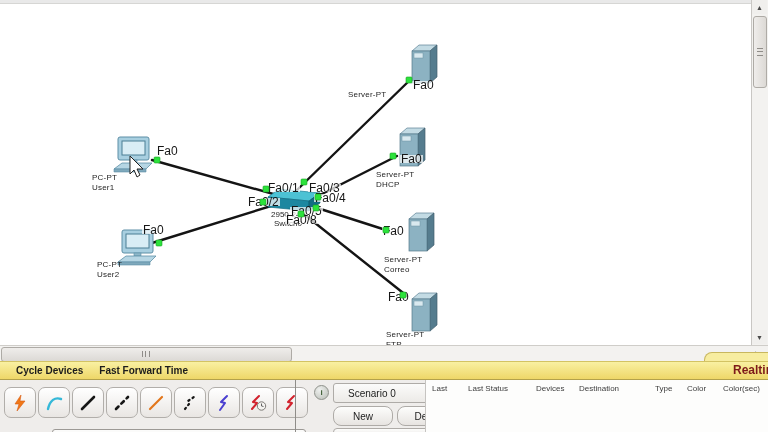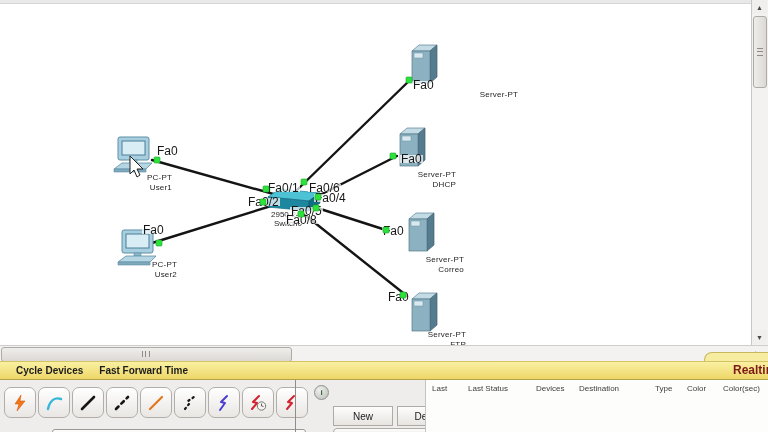--- a/index.html
+++ b/index.html
@@ -3,21 +3,21 @@
 <meta charset="utf-8">
 <style>
   html,body{margin:0;padding:0;background:#fff;}
   #screen{position:relative;width:768px;height:432px;overflow:hidden;
           font-family:"Liberation Sans",sans-serif;background:#ffffff;}
   
   #topbar{position:absolute;left:0;top:0;width:768px;height:3px;background:#e9e9e9;border-bottom:1px solid #d6d6d4;}
   #canvas{position:absolute;left:0;top:4px;width:752px;height:340px;background:#ffffff;}
   svg.layer{position:absolute;left:0;top:0;pointer-events:none;}
   .device{position:absolute;}
-  .dev-label{position:absolute;text-align:right;font-size:8px;line-height:9.5px;color:#1e1e1e;letter-spacing:.2px;}
+  .dev-label{position:absolute;text-align:left;font-size:8px;line-height:9.5px;color:#1e1e1e;letter-spacing:.2px;}
   .portlab{position:absolute;font-size:12px;line-height:8px;color:#161616;background:rgba(255,255,255,.72);padding:0 1px;z-index:6;}
   .modellab{position:absolute;font-size:8px;line-height:8px;color:#1e1e1e;z-index:5;}
   
   #vscroll{position:absolute;right:0;top:0;width:16px;height:345px;background:#f3f2f0;border-left:1px solid #c9c7c4;}
   .sbtn{position:absolute;display:flex;align-items:center;justify-content:center;font-size:7px;color:#4a4a4a;background:#f0efed;}
   #vthumb{position:absolute;left:1px;top:16px;width:12px;height:70px;background:linear-gradient(90deg,#efedeb,#dcd9d5);border:1px solid #aeaba6;border-radius:3px;}
   .grip-h{position:absolute;left:3px;top:31px;width:6px;height:6px;border-top:1px solid #8f8c88;border-bottom:1px solid #8f8c88;}
   .grip-h::after{content:"";position:absolute;left:0;top:2px;width:6px;height:1px;background:#8f8c88;}
   
   #hscroll{position:absolute;left:0;top:345px;width:768px;height:16px;background:#f3f2f0;border-top:1px solid #cfcdc9;}
@@ -41,21 +41,21 @@
   #pdu-area{position:absolute;left:425px;top:0;width:343px;height:54px;background:#fdfdfc;border-left:1px solid #c6c4c1;}
   .hdr{position:absolute;top:5px;font-size:8px;color:#3d3d3d;}
   
   #info-ball{position:absolute;left:314px;top:6px;width:13px;height:13px;border-radius:50%;
              background:radial-gradient(circle at 35% 30%,#eef0ee,#b9bdb6);border:1px solid #8e918b;
              font-size:8px;color:#3c5d32;display:flex;align-items:center;justify-content:center;font-weight:bold;}
   #scenario-combo{position:absolute;left:333px;top:4px;width:164px;height:18px;background:linear-gradient(#fbfbfa,#eceae7);
                   border:1px solid #aeaba7;border-radius:3px;display:flex;align-items:center;}
   #scenario-combo .cv{font-size:10px;color:#222;margin-left:14px;}
   #scenario-combo .arrow{position:absolute;right:8px;top:7px;width:0;height:0;border-left:4px solid transparent;border-right:4px solid transparent;border-top:5px solid #333;}
-  .smallbtn{position:absolute;top:27px;height:18px;border:1px solid #aeaba7;border-radius:0;
+  .smallbtn{position:absolute;top:27px;height:18px;border:1px solid #aeaba7;border-radius:8px;
             background:linear-gradient(#fdfdfc,#e7e4e1);font-size:10px;color:#222;
             display:flex;align-items:center;justify-content:center;}
   #toggle-sliver{position:absolute;left:333px;top:49px;width:164px;height:8px;background:linear-gradient(#fdfdfc,#e7e4e1);border:1px solid #aeaba7;border-radius:4px;}
 </style>
 </head>
 <body>
 
 <div id="screen">
 
   <div id="topbar"></div>
@@ -163,21 +163,21 @@
     </div>
 
     <div class="portlab" style="left:156px;top:143px;">Fa0</div>
     <div class="portlab" style="left:142px;top:222px;">Fa0</div>
     <div class="portlab" style="left:412px;top:77px;">Fa0</div>
     <div class="portlab" style="left:400px;top:151px;">Fa0</div>
     <div class="portlab" style="left:382px;top:223px;">Fa0</div>
     <div class="portlab" style="left:387px;top:289px;">Fa0</div>
     <div class="portlab" style="left:267px;top:180px;">Fa0/1</div>
     <div class="portlab" style="left:247px;top:194px;">Fa0/2</div>
-    <div class="portlab" style="left:308px;top:180px;">Fa0/6</div>
+    <div class="portlab" style="left:308px;top:180px;">Fa0/3</div>
     <div class="portlab" style="left:314px;top:190px;">Fa0/4</div>
     <div class="portlab" style="left:290px;top:203px;">Fa0/5</div>
     <div class="portlab" style="left:285px;top:212px;">Fa0/8</div>
 
     <svg class="layer" width="752" height="340" style="z-index:7;">
       <g fill="#2de23c" stroke="#17a524" stroke-width="0.6">
         <rect x="154" y="153" width="6" height="6" rx="1"></rect>
         <rect x="156" y="236" width="6" height="6" rx="1"></rect>
         <rect x="406" y="73" width="6" height="6" rx="1"></rect>
         <rect x="390" y="149" width="6" height="6" rx="1"></rect>
@@ -267,20 +267,24 @@
     <div class="cbtn" style="left:276px;">
       <svg width="18" height="18">
         <polyline points="11,2 5,8 9,9 4,15" fill="none" stroke="#d2232e" stroke-width="2" stroke-linecap="round" stroke-linejoin="round"></polyline>
       </svg>
     </div>
 
     <div id="palette-sliver"></div>
     <div id="vsep1"></div>
 
     <div id="info-ball">i</div>
+    <div id="scenario-combo">
+      <span class="cv">Scenario 0</span>
+      <span class="arrow"></span>
+    </div>
     <div class="smallbtn" style="left:333px;width:58px;">New</div>
     <div class="smallbtn" style="left:397px;width:62px;">Delete</div>
     <div id="toggle-sliver"></div>
 
     <div id="pdu-area">
       <span class="hdr" style="left:6px;">Last</span>
       <span class="hdr" style="left:42px;">Last Status</span>
       <span class="hdr" style="left:110px;">Devices</span>
       <span class="hdr" style="left:153px;">Destination</span>
       <span class="hdr" style="left:229px;text-align:center;">Type</span>

